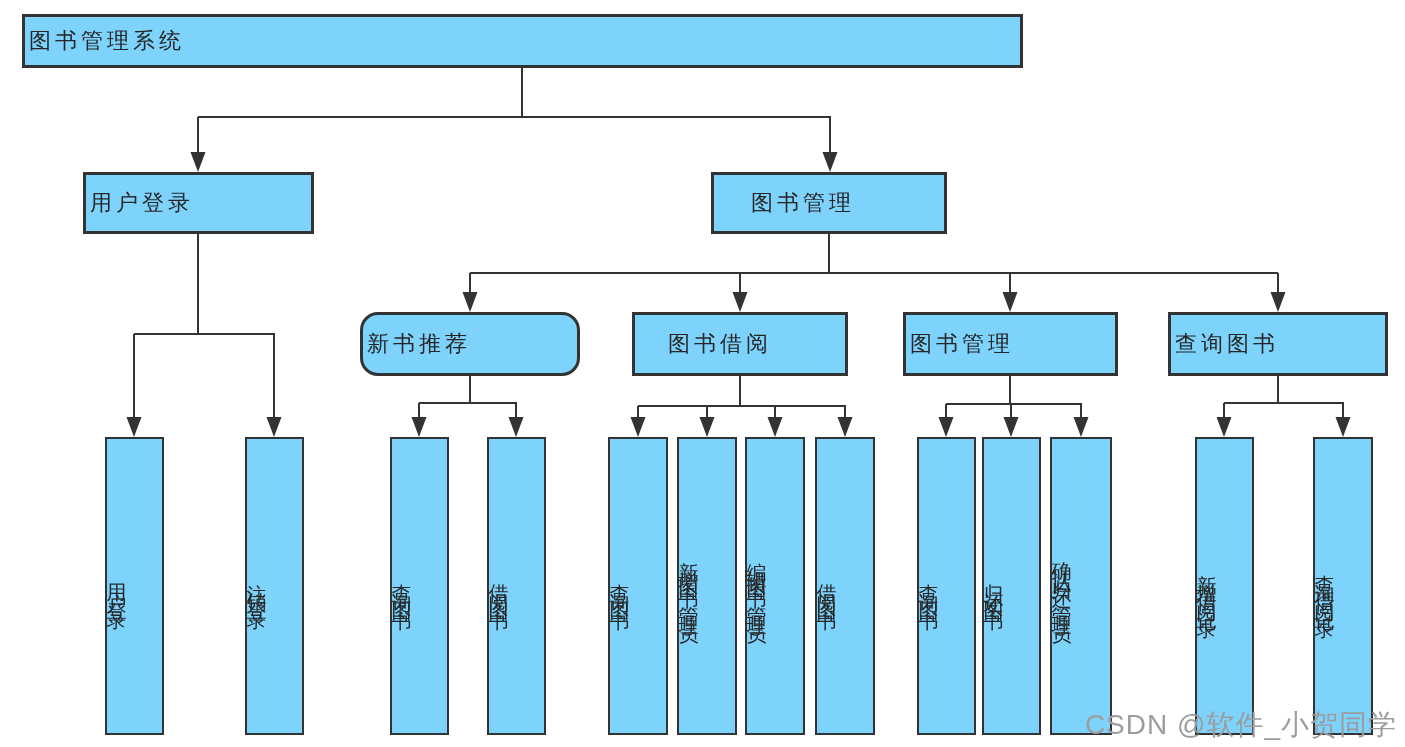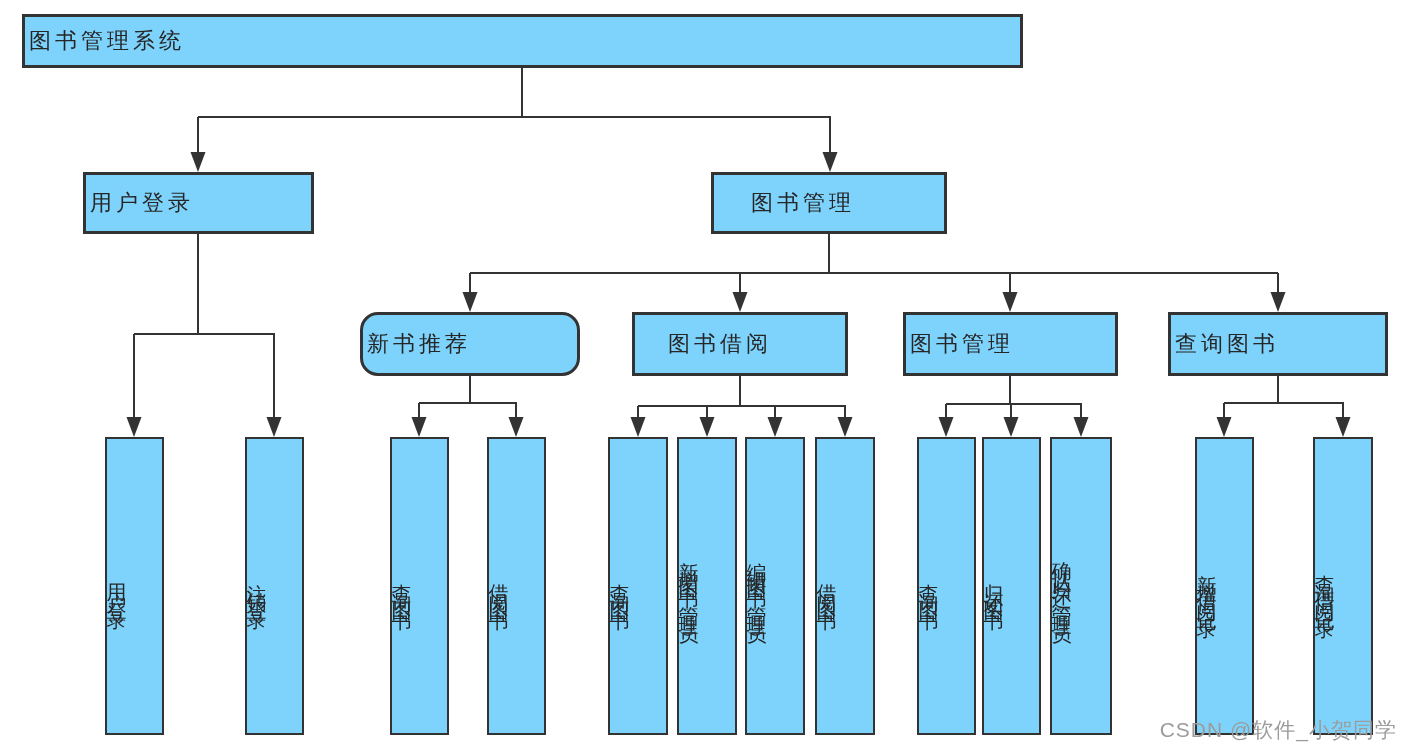--- a/index.html
+++ b/index.html
@@ -73,21 +73,21 @@
   #leaf-7{left:815px;width:60px;}
   #leaf-8{left:917px;width:59px;}
   #leaf-9{left:982px;width:59px;}
   #leaf-10{left:1050px;width:62px;}
   #leaf-11{left:1195px;width:59px;}
   #leaf-12{left:1313px;width:60px;}
   .watermark{
     position:absolute;
     right:8px;
     bottom:3px;
-    font-size:21px;
+    font-size:28px;
     letter-spacing:1px;
     color:var(--watermark);
     z-index:5;
     white-space:nowrap;
   }
   .connectors line{stroke:var(--line);stroke-width:2;}
   .connectors polygon{fill:var(--line);stroke:none;}
 </style>
 </head>
 <body>

